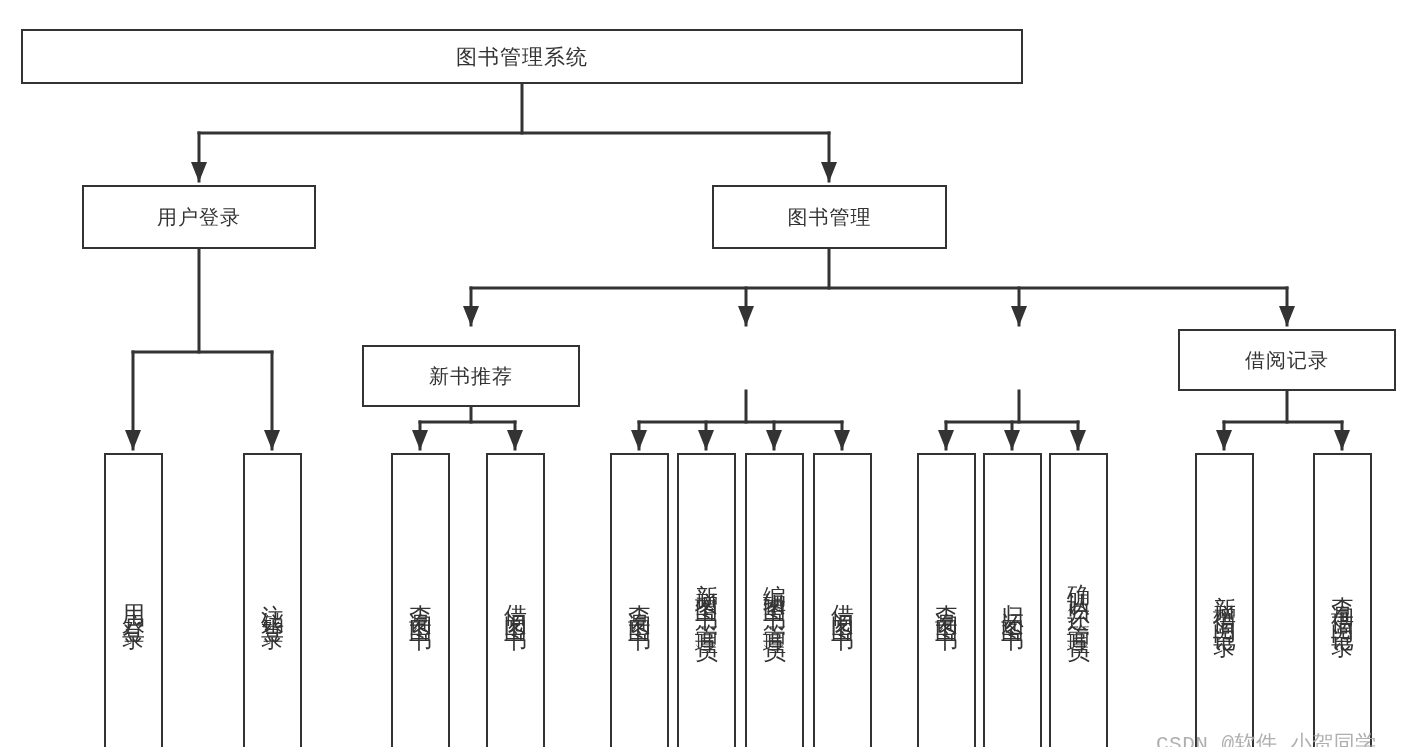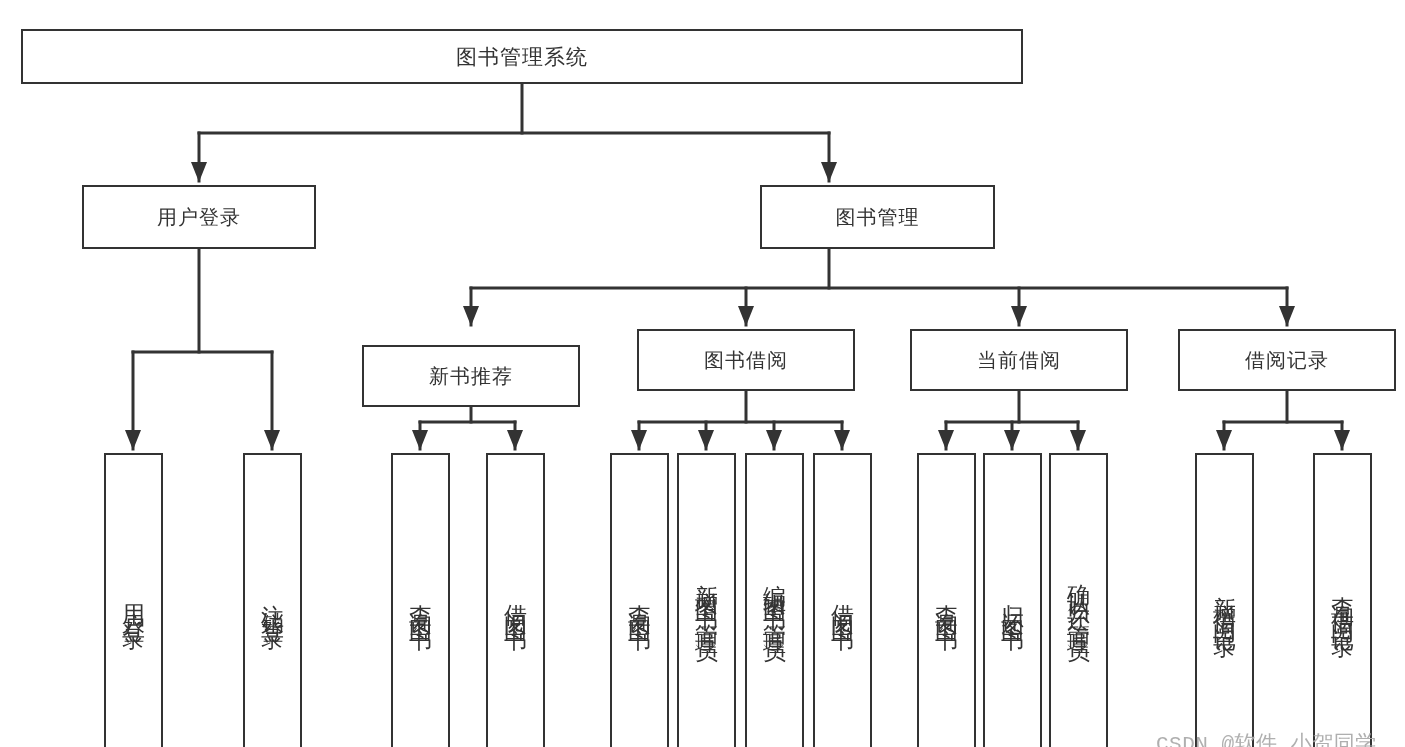--- a/index.html
+++ b/index.html
@@ -100,32 +100,26 @@
     </g>
   </svg>
 
   <div class="node root-box" style="left:21px; top:13px; width:1002px; height:55px;">
     <span>图书管理系统</span>
   </div>
 
   <div class="node hbox" style="left:82px; top:169px; width:234px; height:64px;">
     <span>用户登录</span>
   </div>
-  <div class="node hbox" style="left:712px; top:169px; width:235px; height:64px;margin-left:48px;">
+  <div class="node hbox" style="left:712px; top:169px; width:235px; height:64px;">
     <span>图书管理</span>
   </div>
 
   <div class="node hbox" style="left:362px; top:313px; width:218px; height:62px;margin-top:16px;">
     <span>新书推荐</span>
-  </div>
-  <div class="node hbox" style="left:637px; top:313px; width:218px; height:62px;">
-    <span>图书借阅</span>
-  </div>
-  <div class="node hbox" style="left:910px; top:313px; width:218px; height:62px;">
-    <span>当前借阅</span>
   </div>
   <div class="node hbox" style="left:1178px; top:313px; width:218px; height:62px;">
     <span>借阅记录</span>
   </div>
 
   <div class="node vbox" style="left:103.5px; top:437px; width:59px; height:298px;">
     <span>用户登录</span>
   </div>
   <div class="node vbox" style="left:242.5px; top:437px; width:59px; height:298px;">
     <span>注销登录</span>

